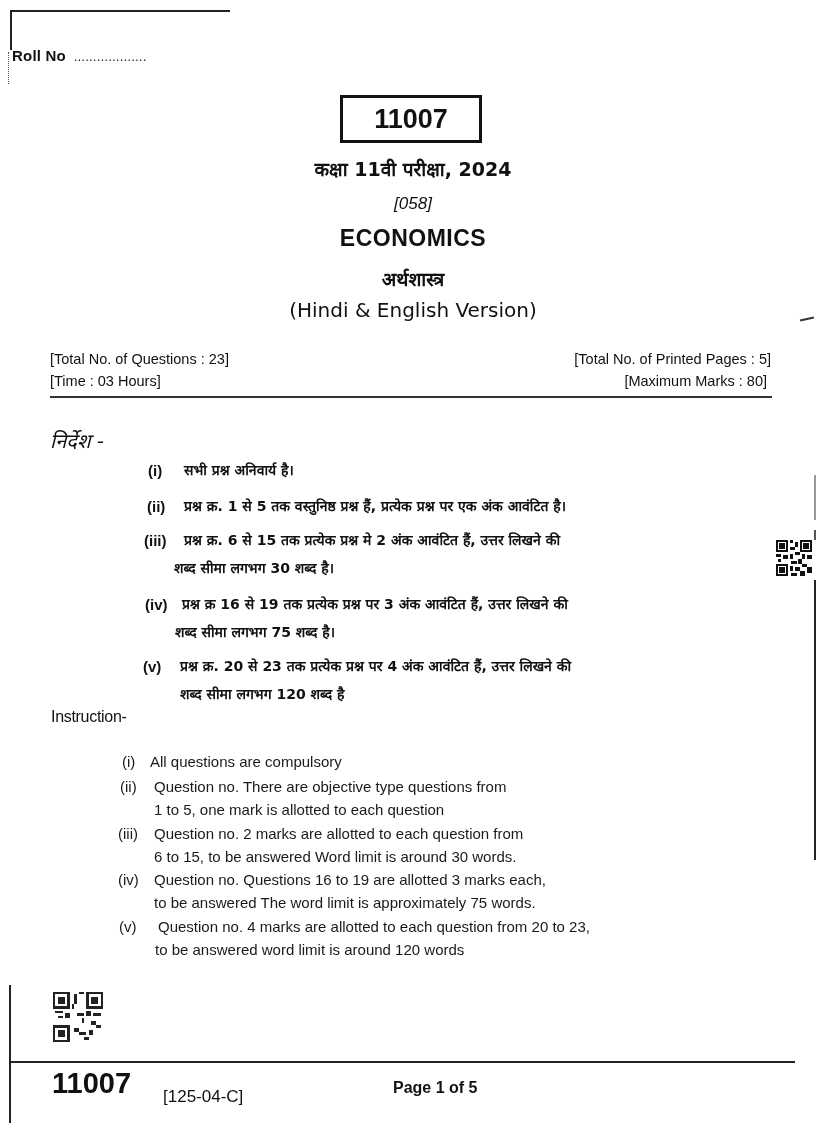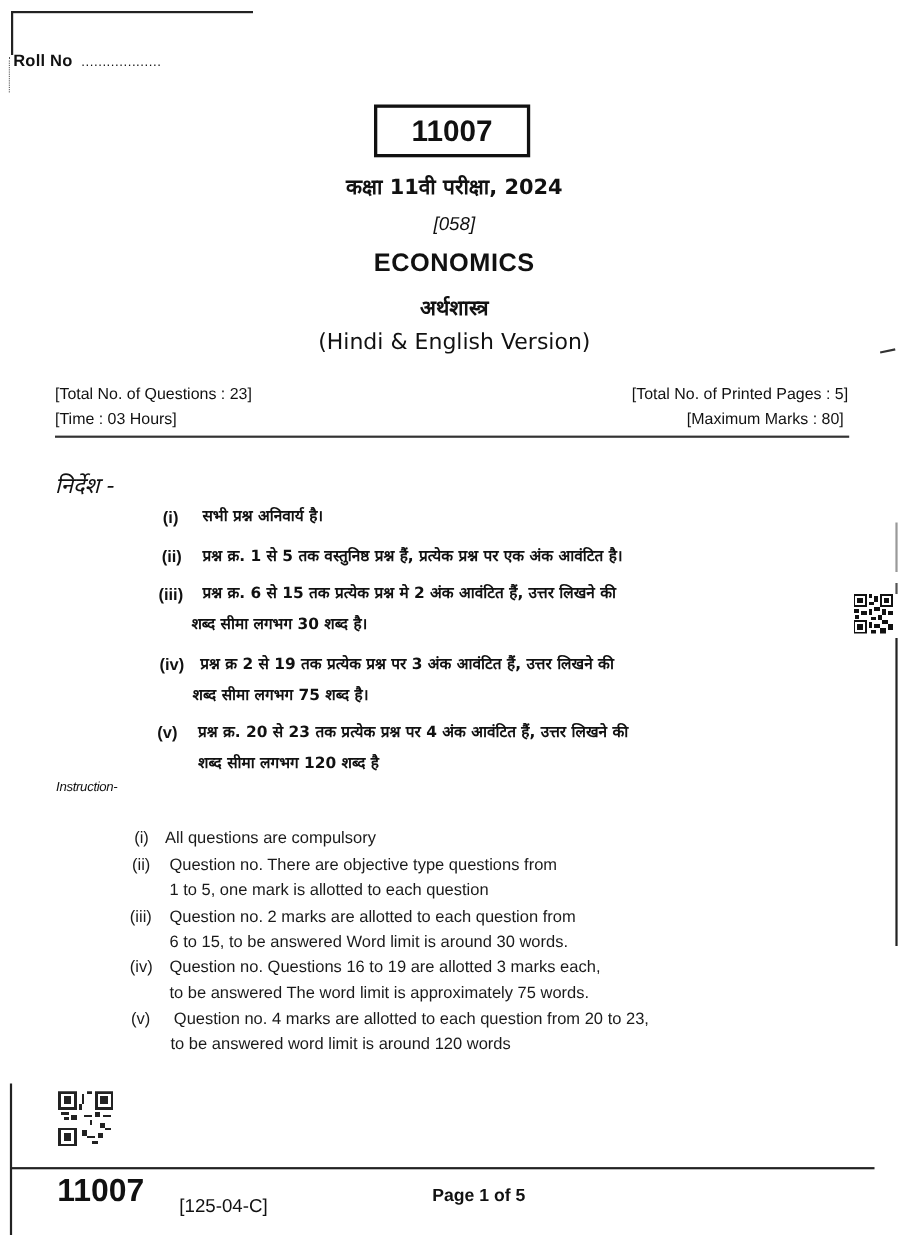--- a/index.html
+++ b/index.html
@@ -35,21 +35,21 @@
     .meta-tr { right: 55px; top: 351px; text-align: right; }
     .meta-br { right: 59px; top: 373px; }
     .rule-top { left: 50px; top: 396px; width: 722px; height: 2px; background: #333; }
 
     .nirdesh { left: 50px; top: 427px; font-size: 20px; font-style: italic; font-family: "DejaVu Sans", sans-serif; }
     .hi-item { position: absolute; font-size: 14px; font-family: "DejaVu Sans", sans-serif; font-weight: bold; line-height: 27px; }
     .hi-item .num { position: absolute; font-family: "Liberation Sans", sans-serif; font-weight: bold; font-size: 15px; }
     .hi-item .txt { position: absolute; white-space: nowrap; }
     .hi-item .txt2 { position: absolute; white-space: nowrap; }
 
-    .instruction { left: 51px; top: 708px; font-size: 12px; font-style: italic; letter-spacing: -0.3px; }
+    .instruction { left: 51px; top: 708px; font-size: 16px; letter-spacing: -0.3px; }
 
     .en-item { position: absolute; font-size: 15px; font-family: "Liberation Sans", sans-serif; line-height: 23px; color: #1a1a1a; }
     .en-item .num { position: absolute; }
     .en-item .txt { position: absolute; white-space: nowrap; }
     .en-item .txt2 { position: absolute; white-space: nowrap; }
 
     .qr-right { left: 776px; top: 540px; width: 36px; height: 36px; }
     .right-line1 { left: 814px; top: 475px; width: 2px; height: 45px; background: #999; }
     .right-line2 { left: 814px; top: 530px; width: 2px; height: 10px; background: #555; }
     .right-line3 { left: 814px; top: 580px; width: 2px; height: 280px; background: #222; }
@@ -100,21 +100,21 @@
   <span class="num" style="left:147px;">(ii)</span>
   <span class="txt" style="left:184px;">प्रश्न क्र. 1 से 5 तक वस्तुनिष्ठ प्रश्न हैं, प्रत्येक प्रश्न पर एक अंक आवंटित है।</span>
 </div>
 <div class="hi-item" style="left:0; top:527px;">
   <span class="num" style="left:144px;">(iii)</span>
   <span class="txt" style="left:184px;">प्रश्न क्र. 6 से 15 तक प्रत्येक प्रश्न मे 2 अंक आवंटित हैं, उत्तर लिखने की</span>
   <span class="txt2" style="left:174px; top:28px;">शब्द  सीमा लगभग 30 शब्द है।</span>
 </div>
 <div class="hi-item" style="left:0; top:591px;">
   <span class="num" style="left:145px;">(iv)</span>
-  <span class="txt" style="left:182px;">प्रश्न क्र  2 से 19 तक प्रत्येक प्रश्न पर 3 अंक आवंटित हैं, उत्तर लिखने की</span>
+  <span class="txt" style="left:182px;">प्रश्न क्र  16 से 19 तक प्रत्येक प्रश्न पर 3 अंक आवंटित हैं, उत्तर लिखने की</span>
   <span class="txt2" style="left:175px; top:28px;">शब्द सीमा लगभग 75 शब्द है।</span>
 </div>
 <div class="hi-item" style="left:0; top:653px;">
   <span class="num" style="left:143px;">(v)</span>
   <span class="txt" style="left:180px;">प्रश्न क्र. 20 से 23 तक प्रत्येक प्रश्न पर 4 अंक आवंटित हैं, उत्तर लिखने की</span>
   <span class="txt2" style="left:180px; top:28px;">शब्द सीमा लगभग 120 शब्द है</span>
 </div>
 
 <div class="abs instruction">Instruction-</div>
 

